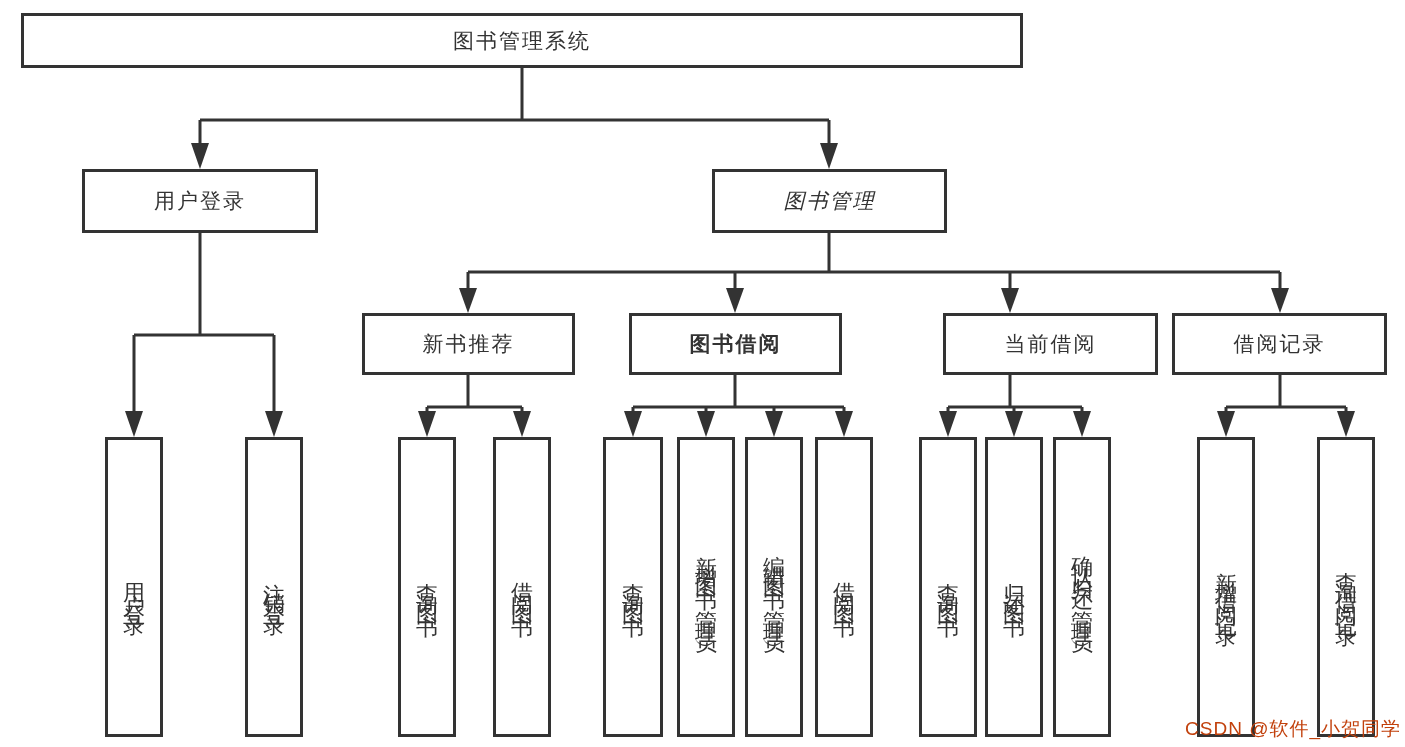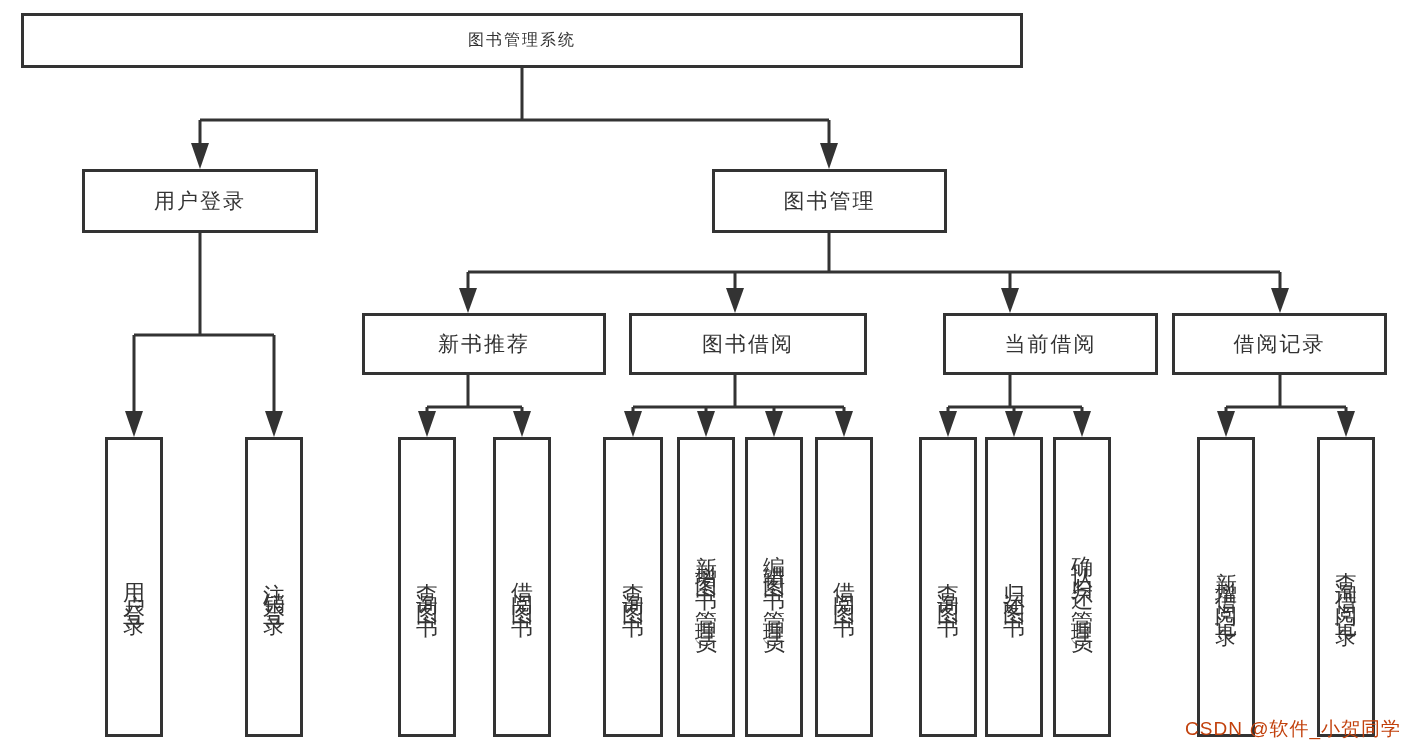--- a/index.html
+++ b/index.html
@@ -27,21 +27,21 @@
     background: #ffffff;
     border: 3px solid #333333;
     display: flex;
     align-items: center;
     justify-content: center;
     z-index: 2;
     color: #333333;
   }
   .node-root {
     left: 21px; top: 13px; width: 1002px; height: 55px;
-    font-size: 16px; letter-spacing: 2px;
+    font-size: 21px; letter-spacing: 2px;
   }
   .node-l2, .node-l3 {
     font-size: 21px; letter-spacing: 2px;
     height: 64px; top: 169px;
   }
   .node-l3 { top: 313px; height: 62px; }
   .leaf {
     position: absolute;
     box-sizing: border-box;
     background: #ffffff;
@@ -119,28 +119,28 @@
     </g>
   </svg>
 
   <div class="node node-root">
     <span>图书管理系统</span>
   </div>
 
   <div class="node node-l2" style="left:82px; width:236px;">
     <span>用户登录</span>
   </div>
-  <div class="node node-l2" style="left:712px; width:235px;">
+  <div class="node node-l2" style="left:712px; width:235px;font-style:italic;">
     <span>图书管理</span>
   </div>
 
-  <div class="node node-l3" style="left:362px; width:244px;">
+  <div class="node node-l3" style="left:362px; width:213px;">
     <span>新书推荐</span>
   </div>
-  <div class="node node-l3" style="left:629px; width:238px;">
+  <div class="node node-l3" style="left:629px; width:213px;font-weight:bold;">
     <span>图书借阅</span>
   </div>
   <div class="node node-l3" style="left:902px; width:215px;margin-left:41px;">
     <span>当前借阅</span>
   </div>
   <div class="node node-l3" style="left:1172px; width:215px;">
     <span>借阅记录</span>
   </div>
 
   <div class="leaf" style="left:105px; width:58px;">

